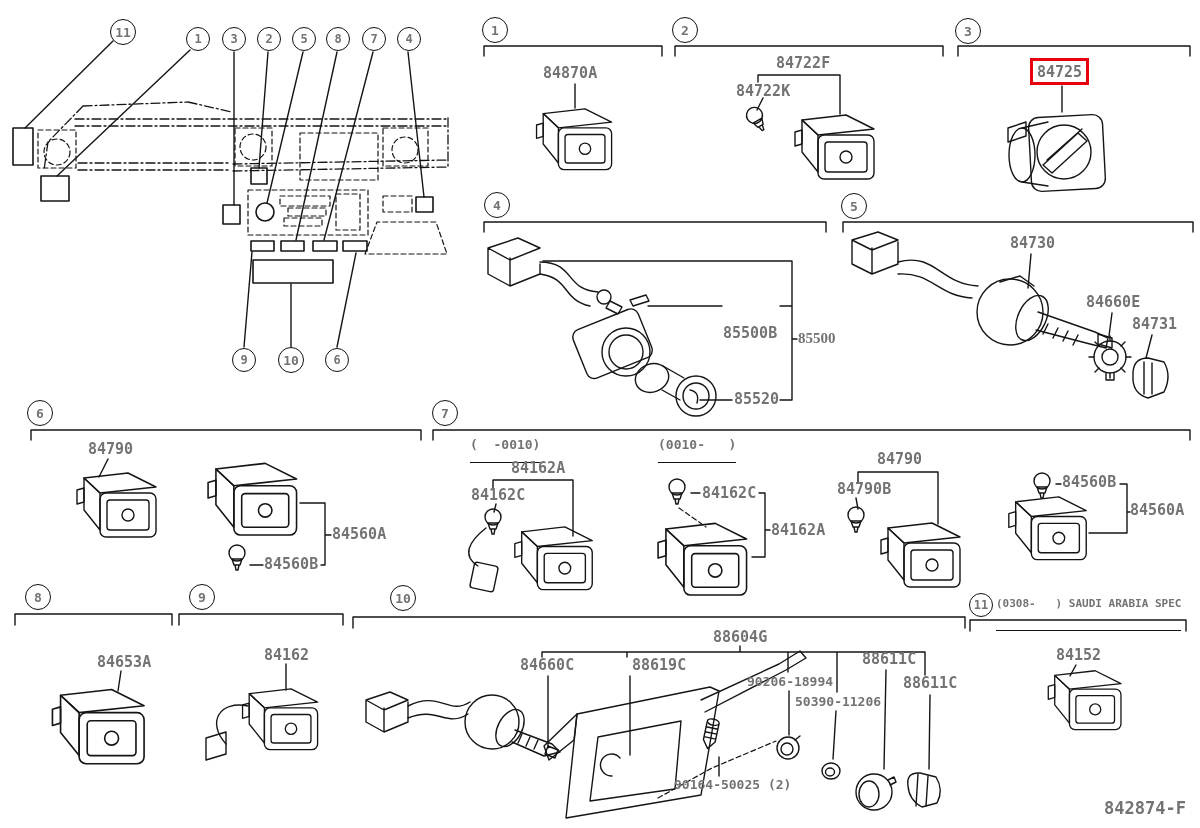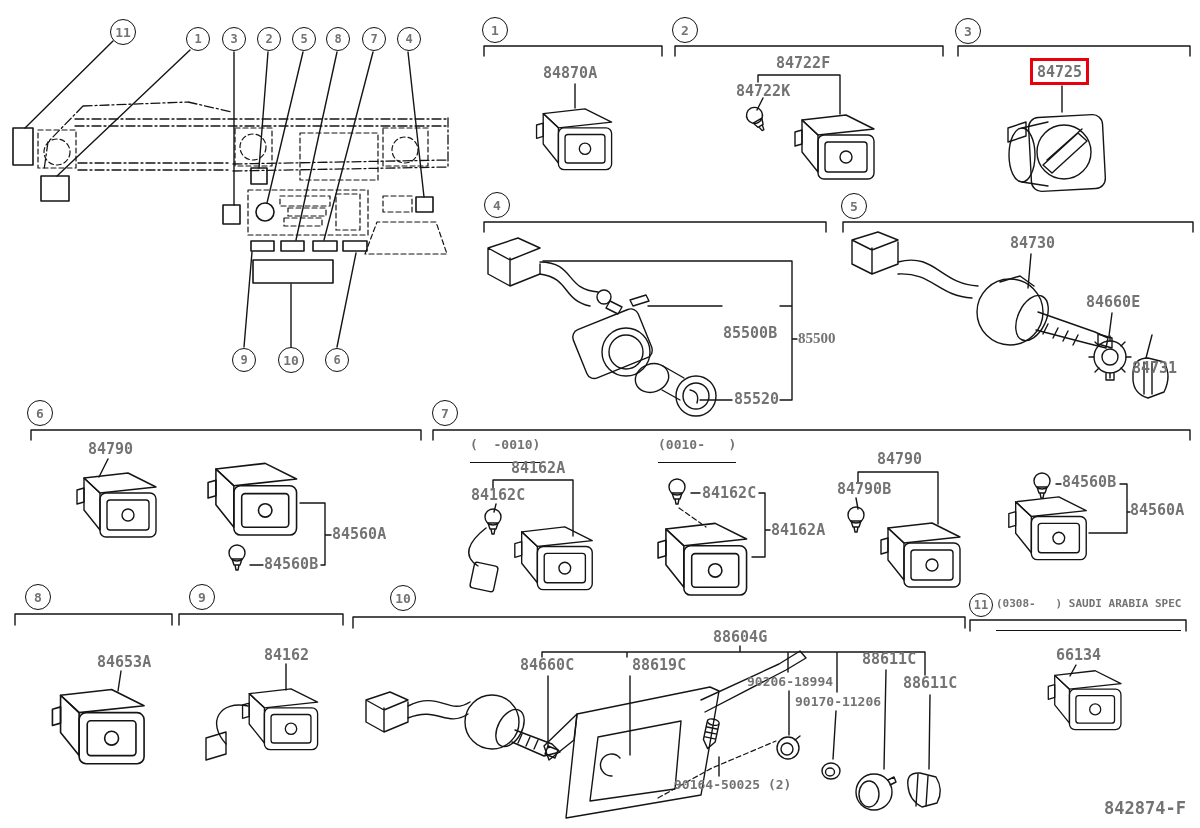--- a/index.html
+++ b/index.html
@@ -278,21 +278,21 @@
   <div class="redbox" style="left:1030px;top:42px;margin-top:16px;">
     <span class="inner">84725</span>
   </div>
 
   <div class="pn" style="left:723px;top:298px;margin-top:28px;">85500B</div>
   <div class="pn" style="left:798px;top:331px;font-family:Liberation Serif, serif;">85500</div>
   <div class="pn" style="left:734px;top:392px;">85520</div>
 
   <div class="pn" style="left:1010px;top:236px;">84730</div>
   <div class="pn" style="left:1086px;top:295px;">84660E</div>
-  <div class="pn" style="left:1132px;top:317px;margin-top:44px;">84731</div>
+  <div class="pn" style="left:1132px;top:317px;">84731</div>
 
   <div class="pn" style="left:88px;top:442px;">84790</div>
   <div class="pn" style="left:332px;top:527px;">84560A</div>
   <div class="pn" style="left:264px;top:557px;">84560B</div>
 
   <div class="variant" style="left:470px;top:438px;">(  -0010)</div>
   <div class="variant" style="left:658px;top:438px;">(0010-   )</div>
   <div class="pn" style="left:511px;top:461px;">84162A</div>
   <div class="pn" style="left:471px;top:488px;">84162C</div>
   <div class="pn" style="left:702px;top:486px;">84162C</div>
@@ -302,23 +302,23 @@
   <div class="pn" style="left:1062px;top:475px;">84560B</div>
   <div class="pn" style="left:1130px;top:503px;">84560A</div>
 
   <div class="pn" style="left:97px;top:655px;">84653A</div>
   <div class="pn" style="left:264px;top:648px;">84162</div>
 
   <div class="pn" style="left:713px;top:630px;">88604G</div>
   <div class="pn" style="left:520px;top:658px;">84660C</div>
   <div class="pn" style="left:632px;top:658px;">88619C</div>
   <div class="pn md" style="left:747px;top:675px;">90206-18994</div>
-  <div class="pn md" style="left:795px;top:695px;">90170-11206</div>
+  <div class="pn md" style="left:795px;top:695px;">50390-11206</div>
   <div class="pn" style="left:862px;top:652px;">88611C</div>
   <div class="pn" style="left:903px;top:676px;">88611C</div>
   <div class="pn md" style="left:674px;top:778px;">90164-50025 (2)</div>
 
   <div class="note" style="left:996px;top:597px;">(0308-   ) SAUDI ARABIA SPEC</div>
-  <div class="pn" style="left:1056px;top:648px;">66134</div>
+  <div class="pn" style="left:1056px;top:648px;">84152</div>
 
   <div class="pn big" style="left:1104px;top:800px;">842874-F</div>
 
 </div>
 
 </body></html>

